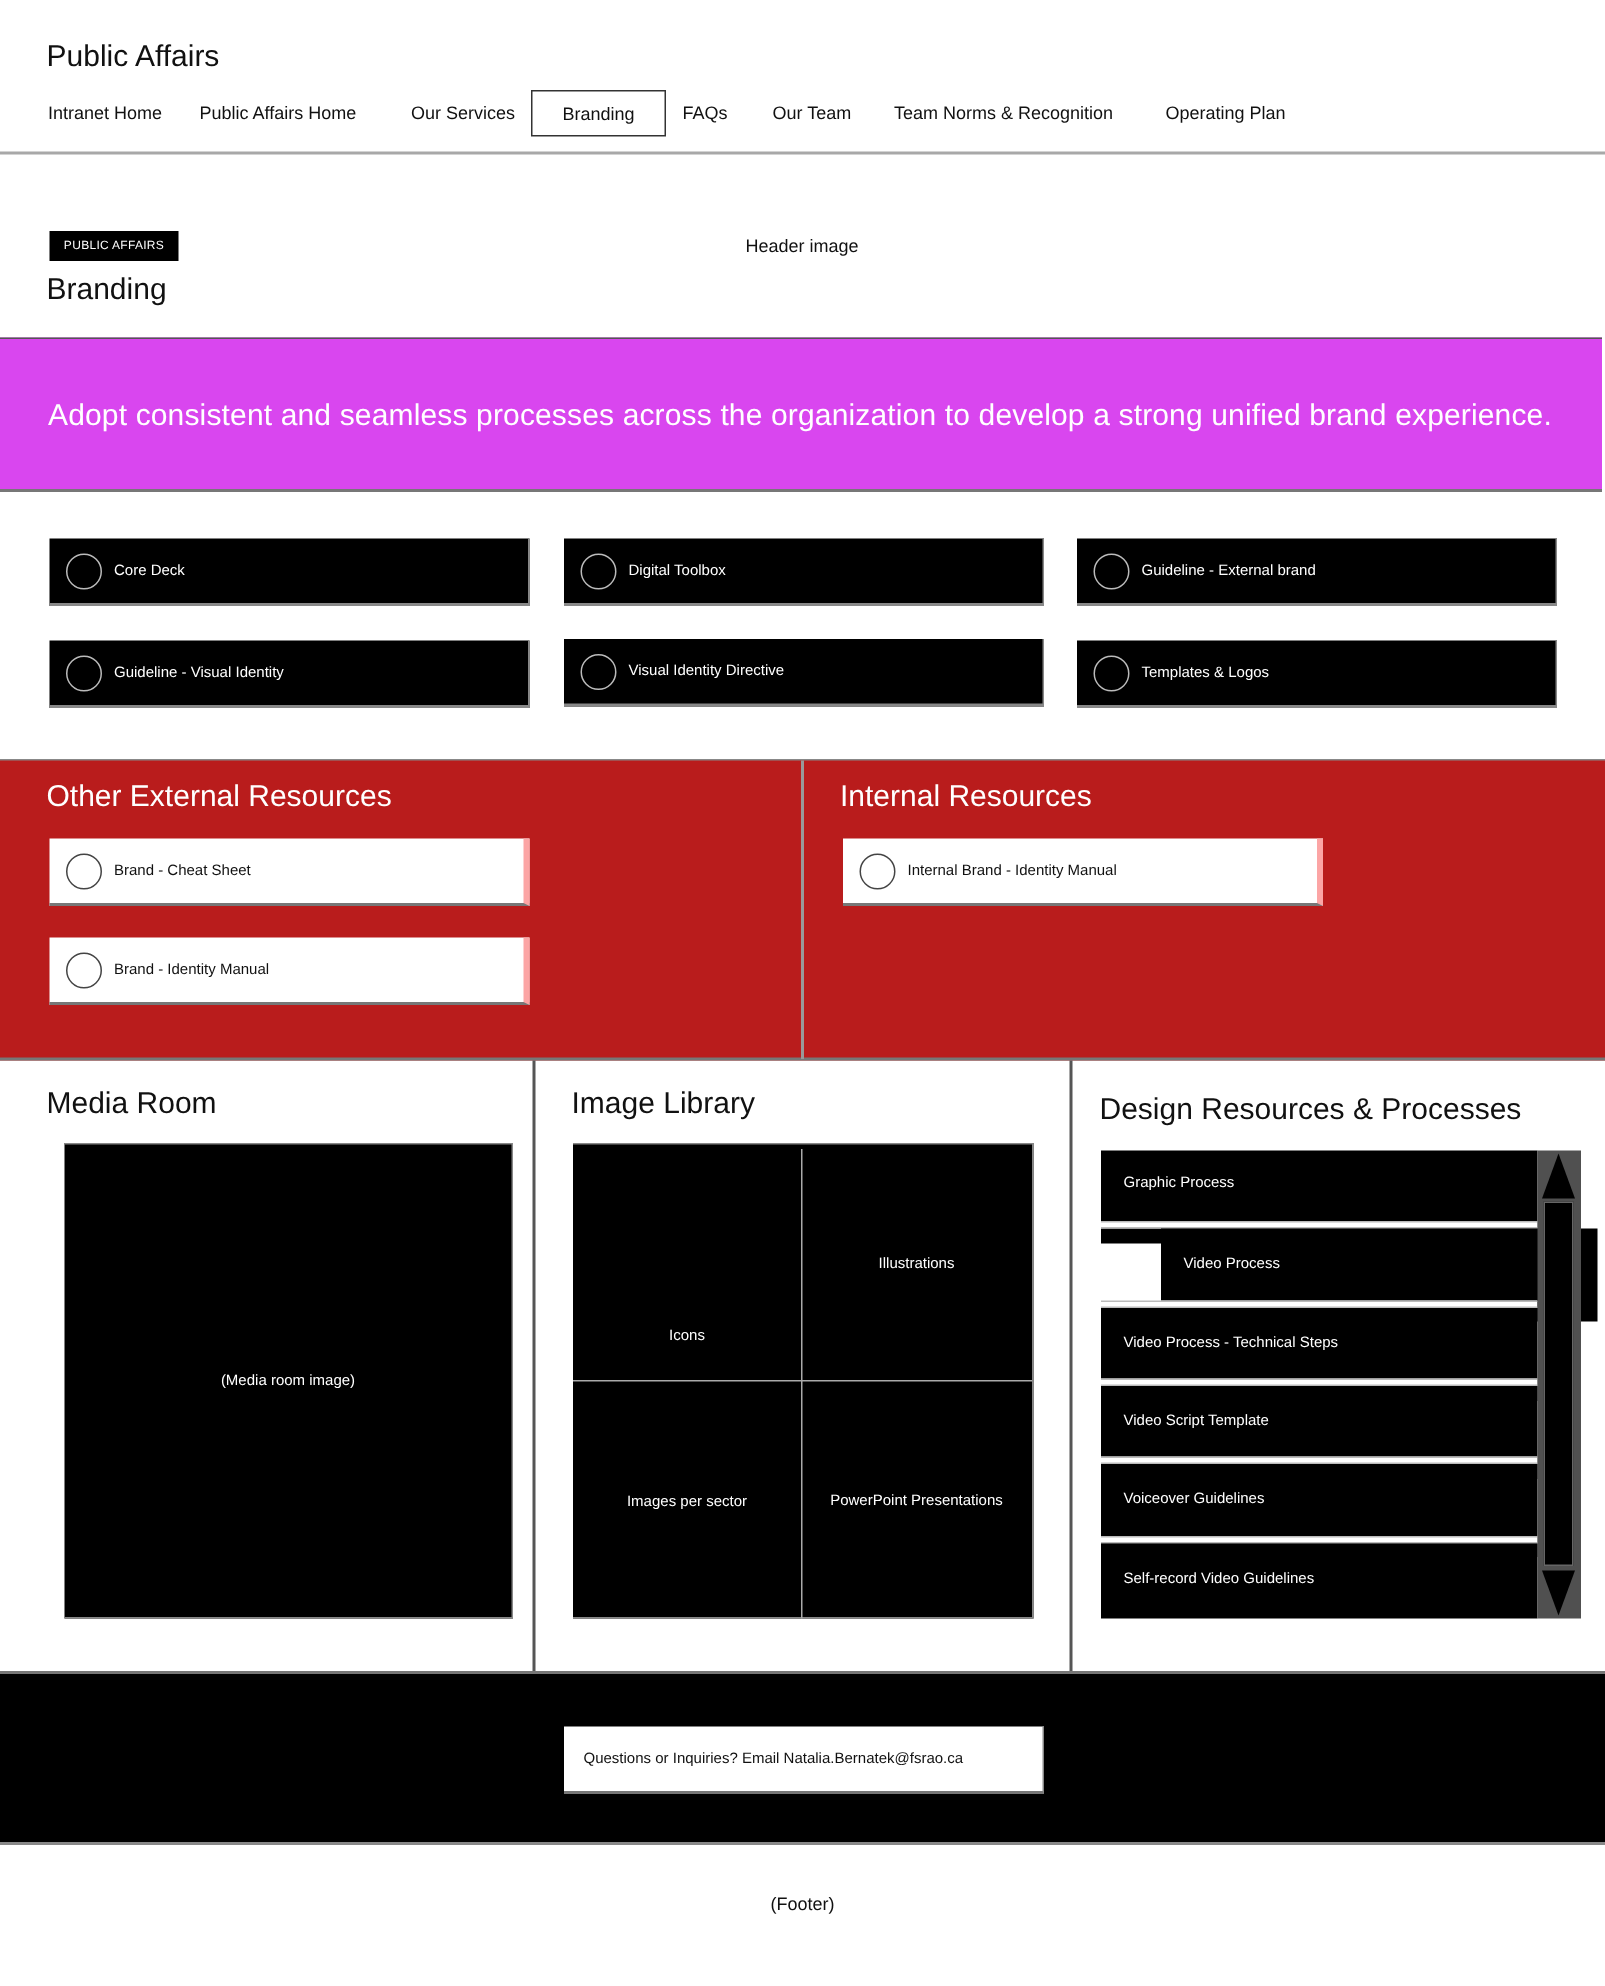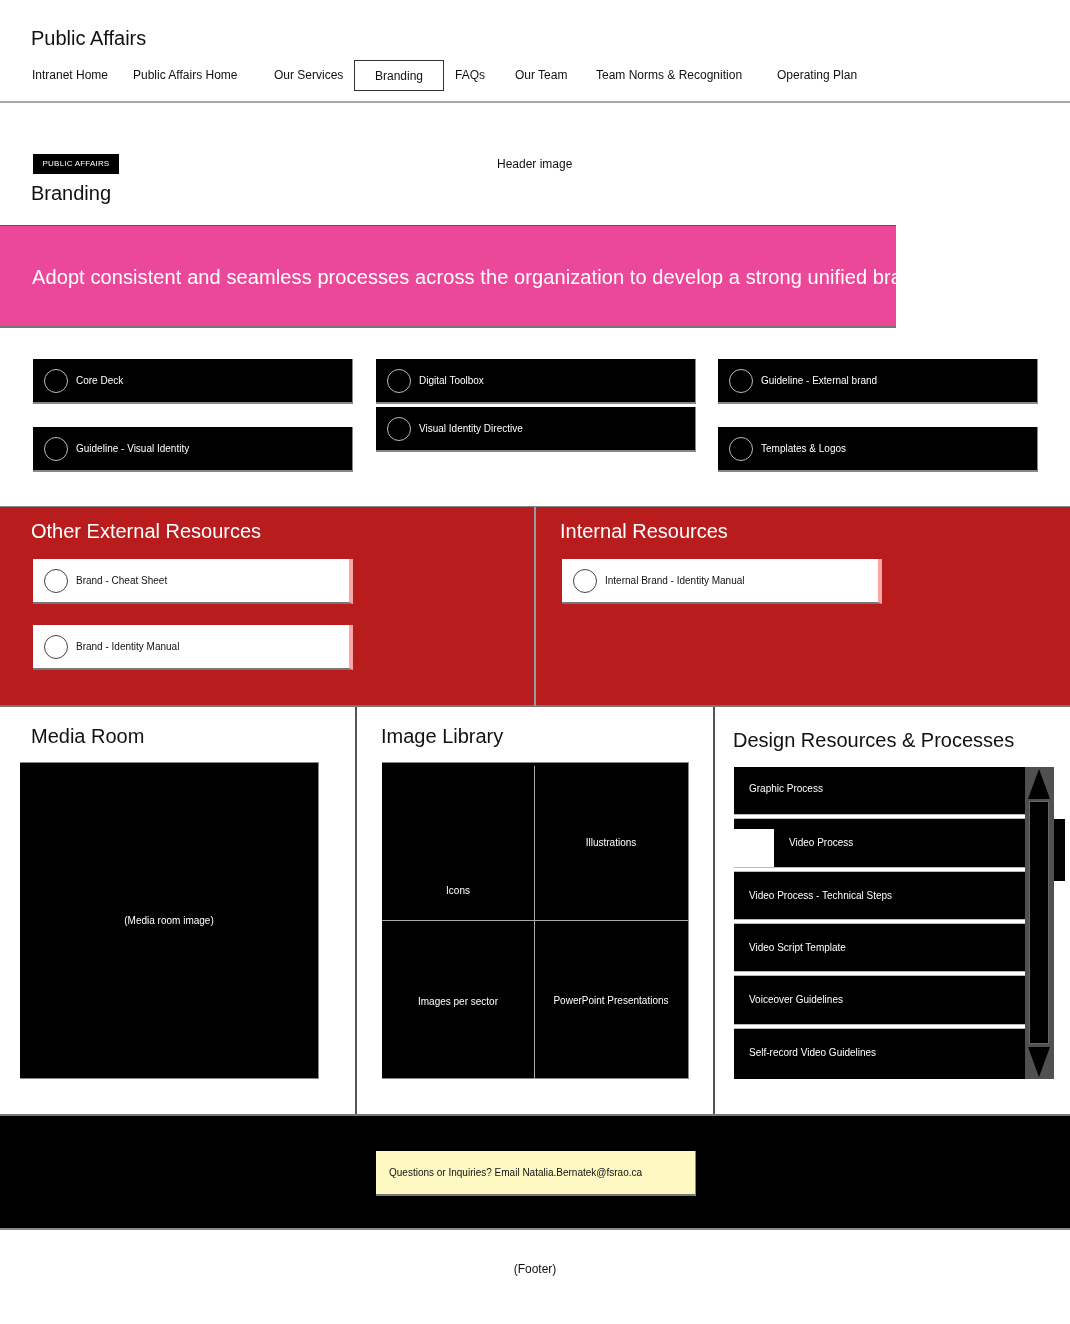--- a/index.html
+++ b/index.html
@@ -12,60 +12,60 @@
     .nav { position: absolute; left: 0; top: 60px; height: 32px; width: 1070px; }
     .nav-item { position: absolute; top: 0; height: 31px; line-height: 31px; font-size: 12px; color: #111; cursor: pointer; white-space: nowrap; }
     .nav-item.active { border: 1px solid #333; text-align: center; }
 
     
     .tag { position: absolute; left: 33px; top: 154px; width: 86px; height: 20px; background: #000; color: #fff; font-size: 8px; line-height: 20px; text-align: center; letter-spacing: 0.2px; }
     .page-title { position: absolute; left: 31px; top: 182px; font-size: 20px; color: #111; }
     .header-image { position: absolute; left: 497px; top: 157px; font-size: 12px; color: #111; }
 
     
-    .banner { position: absolute; left: 0; top: 225px; width: 896px; height: 103px; background: #ec4899; border-top: 1px solid #555; border-bottom: 2px solid #777; padding-left: 12px; }
+    .banner { position: absolute; left: 0; top: 225px; width: 1068px; height: 103px; background: #d946ef; border-top: 1px solid #555; border-bottom: 2px solid #777; padding-left: 12px; }
     .banner-text { position: absolute; left: 32px; top: 40px; color: #fff; font-size: 20px; white-space: nowrap; letter-spacing: 0.1px; }
 
     
     .link-card { position: absolute; width: 320px; height: 45px; background: #000; border-bottom: 2px solid #888; border-right: 1px solid #888; cursor: pointer; }
     .link-card .circle { position: absolute; left: 11px; top: 10px; width: 24px; height: 24px; border: 1.3px solid #bbb; border-radius: 50%; }
     .link-card .label { position: absolute; left: 43px; top: 0; line-height: 44px; color: #fff; font-size: 10px; white-space: nowrap; }
 
     
     .resources { position: absolute; left: 0; top: 506px; width: 1070px; height: 201px; background: #b91c1c; border-top: 1px solid #888; border-bottom: 2px solid #777; }
     .res-divider { position: absolute; left: 534px; top: 0; width: 2px; height: 199px; background: #999; }
     .res-title { position: absolute; top: 13px; color: #fff; font-size: 20px; white-space: nowrap; }
     .res-card { position: absolute; width: 320px; height: 45px; background: #fff; border-bottom: 2px solid #777; border-right: 4px solid #fca5a5; cursor: pointer; }
     .res-card .circle { position: absolute; left: 11px; top: 10px; width: 24px; height: 24px; border: 1.3px solid #444; border-radius: 50%; }
     .res-card .label { position: absolute; left: 43px; top: 0; line-height: 44px; color: #111; font-size: 10px; white-space: nowrap; }
 
     
     .col-divider { position: absolute; top: 707px; width: 2px; height: 407px; background: #555; }
     .col-title { position: absolute; font-size: 20px; color: #111; white-space: nowrap; }
-    .media-box { position: absolute; left: 20px; top: 762px; width: 299px; height: 317px; background: #000; border-top: 1px solid #888; border-right: 1px solid #888; border-bottom: 1px solid #888; cursor: pointer; }
+    .media-box { position: absolute; left: 43px; top: 762px; width: 299px; height: 317px; background: #000; border-top: 1px solid #888; border-right: 1px solid #888; border-bottom: 1px solid #888; cursor: pointer; }
     .media-box .label { position: absolute; left: 0; width: 100%; top: 152px; text-align: center; color: #fff; font-size: 10px; }
 
     .lib-grid { position: absolute; left: 382px; top: 762px; width: 307px; height: 317px; background: #000; border-top: 1px solid #888; border-right: 1px solid #888; border-bottom: 1px solid #888; }
     .lib-cell { position: absolute; width: 152px; height: 158px; cursor: pointer; }
     .lib-cell .label { position: absolute; left: 0; width: 100%; text-align: center; color: #fff; font-size: 10px; white-space: nowrap; }
     .lib-vline { position: absolute; left: 152px; top: 3px; width: 1px; height: 313px; background: #aaa; }
     .lib-hline { position: absolute; left: 0; top: 157px; width: 306px; height: 1px; background: #aaa; }
 
     .design-list { position: absolute; left: 734px; top: 767px; width: 320px; height: 312px; }
     .design-item { position: absolute; left: 0; width: 291px; height: 62px; background: #000; cursor: pointer; }
     .design-item .label { position: absolute; left: 15px; top: 0; line-height: 44px; color: #fff; font-size: 10px; white-space: nowrap; }
     .design-sep { position: absolute; left: 0; width: 291px; height: 5px; background: #fff; border-top: 1px solid #bbb; border-bottom: 1px solid #bbb; }
     .scrollbar { position: absolute; left: 291px; top: 0; width: 29px; height: 312px; background: #505050; }
     .scroll-up { position: absolute; left: 3px; top: 2px; width: 0; height: 0; border-left: 11px solid transparent; border-right: 11px solid transparent; border-bottom: 30px solid #000; cursor: pointer; }
     .scroll-thumb { position: absolute; left: 4px; top: 34px; width: 20px; height: 243px; background: #000; border: 1px solid #666; cursor: pointer; }
     .scroll-down { position: absolute; left: 3px; top: 280px; width: 0; height: 0; border-left: 11px solid transparent; border-right: 11px solid transparent; border-top: 30px solid #000; cursor: pointer; }
 
     
     .contact-band { position: absolute; left: 0; top: 1114px; width: 1070px; height: 116px; background: #000; border-top: 2px solid #777; border-bottom: 2px solid #888; }
-    .contact-box { position: absolute; left: 376px; top: 35px; width: 320px; height: 45px; background: #fef9c3; border-right: 1px solid #888; border-bottom: 2px solid #777; }
+    .contact-box { position: absolute; left: 376px; top: 35px; width: 320px; height: 45px; background: #ffffff; border-right: 1px solid #888; border-bottom: 2px solid #777; }
     .contact-box .label { position: absolute; left: 13px; top: 0; line-height: 44px; color: #111; font-size: 10px; white-space: nowrap; }
 
     .footer { position: absolute; left: 0; top: 1262px; width: 1070px; text-align: center; font-size: 12px; color: #111; }
   </style>
 </head>
 <body>
 
 <header class="site-header">
   <div class="site-title">Public Affairs</div>
   <nav class="nav">
@@ -98,21 +98,21 @@
     <span class="label">Digital Toolbox</span>
   </div>
   <div class="link-card" style="left:718px; top:359px;">
     <span class="circle"></span>
     <span class="label">Guideline - External brand</span>
   </div>
   <div class="link-card" style="left:33px; top:427px;">
     <span class="circle"></span>
     <span class="label">Guideline - Visual Identity</span>
   </div>
-  <div class="link-card" style="left:376px; top:407px;">
+  <div class="link-card" style="left:376px; top:426px;">
     <span class="circle"></span>
     <span class="label">Visual Identity Directive</span>
   </div>
   <div class="link-card" style="left:718px; top:427px;">
     <span class="circle"></span>
     <span class="label">Templates &amp; Logos</span>
   </div>
 </section>
 
 <section class="resources">

